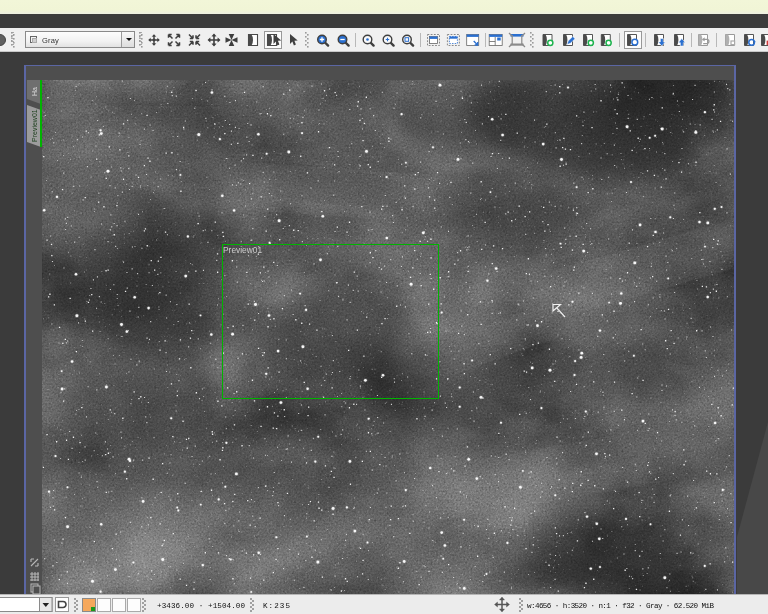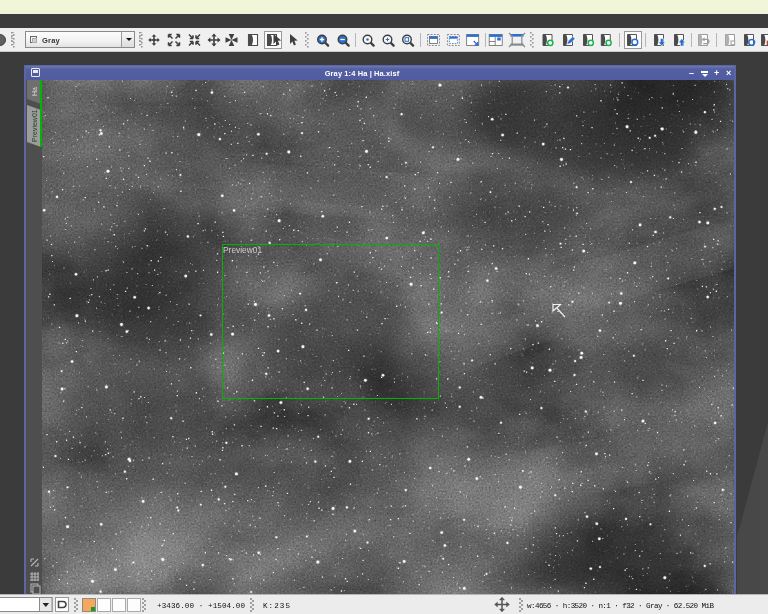--- a/index.html
+++ b/index.html
@@ -4,21 +4,21 @@
 html,body{width:768px;height:614px;overflow:hidden;background:#3c3c3c;font-family:"Liberation Sans",sans-serif}
 #root{position:absolute;left:0;top:0;width:768px;height:614px}
 #topstrip{position:absolute;left:0;top:0;width:768px;height:14px;background:linear-gradient(180deg,#f2f6d8 0,#f1f5d6 10px,#eef0e2 14px)}
 #menubar{position:absolute;left:0;top:12px;width:768px;height:16px;background:#f0f0f0}
 .mi{position:absolute;top:4px;font-size:7.5px;font-weight:700;letter-spacing:.2px;color:#3a3a3a}
 #toolbar{position:absolute;left:0;top:28px;width:768px;height:24px;background:#f0f0f0;border-bottom:1px solid #c8c8c8}
 .sep{position:absolute;top:4px;width:3px;height:15px;background:repeating-linear-gradient(180deg,#aaa 0 1px,#f0f0f0 1px 3px)}
 #combo{position:absolute;left:25px;top:3px;width:110px;height:17px;background:linear-gradient(180deg,#fdfdfd 0,#f2f2f2 60%,#e2e2e2 100%);border:1px solid #8a8a8a}
 #combo .sq{position:absolute;left:4px;top:4px;width:7px;height:7px;background:#f5f5f5;border:1px solid #666}
 #combo .sq:after{content:"";position:absolute;left:1px;top:1px;width:3px;height:3px;background:#cfcfcf;border:1px solid #aaa}
-#combo .txt{position:absolute;left:16px;top:3.5px;font-size:7.5px;font-weight:700;color:#333;letter-spacing:.2px}
+#combo .txt{position:absolute;left:16px;top:3.5px;font-size:7.5px;font-weight:400;color:#333;letter-spacing:.2px}
 #combo .arr{position:absolute;right:0;top:0;width:13px;height:15px;border-left:1px solid #9a9a9a;background:linear-gradient(180deg,#f8f8f8,#ddd)}
 #combo .arr:after{content:"";position:absolute;left:3.5px;top:6px;border:3px solid transparent;border-top:3.5px solid #111}
 #workspace{position:absolute;left:0;top:52px;width:768px;height:542px;background:#3b3b3b;overflow:hidden}
 #corner{position:absolute;left:700px;top:300px;width:68px;height:242px;background:#484848;clip-path:polygon(37px 185px,68px 70px,68px 242px,37px 242px)}
 #win{position:absolute;left:24px;top:13px;width:712px;height:529px;border:2px solid #5b66a4;border-top-width:1px;border-bottom-width:0;background:#4e4e4e}
 #titlebar{position:absolute;left:0;top:0;width:708px;height:14px;background:linear-gradient(180deg,#6d78b5 0,#5560a2 3px,#505ba0 100%)}
 #titlebar .ticn{position:absolute;left:5px;top:2px;width:9px;height:9px;border:1px solid #e8eaf4;border-radius:1px}
 #titlebar .ticn:after{content:"";position:absolute;left:1px;top:1px;width:5px;height:3px;background:#e8eaf4}
 #titlebar .ttl{position:absolute;left:-36px;right:0;top:2.5px;text-align:center;font-size:7.5px;font-weight:700;color:#fff;letter-spacing:.1px}
 .tbtn{position:absolute;top:2px;font-size:9px;font-weight:700;color:#fff;line-height:10px}
@@ -225,31 +225,20 @@
 <g>
           <path d="M761.5 6.5h9v11h-9z" fill="#fff" stroke="#555" stroke-width="1"></path>
           <path d="M761.5 6.5h2.6q1.3 2 1.3 5.5t-1.3 5.5h-2.6z" fill="#4a4a4a"></path>
           <rect x="766.6" y="12.6" width="4.4" height="4.4" fill="#d03a3a"></rect>
         </g>
 </svg>
 </div>
 <div id="workspace">
 <div id="corner"></div>
 <div id="win">
-<div id="titlebar">
-<span class="ticn"></span>
-<span class="ttl">Gray 1:4 Ha | Ha.xisf</span>
-<span class="tbtn" style="left:663px">–</span>
-<span class="shade" style="position:absolute;left:675px;top:5px;width:7px;height:6px">
-            <span style="position:absolute;left:0;top:0;width:7px;height:1.5px;background:#fff"></span>
-            <span style="position:absolute;left:0.5px;top:2.5px;width:0;height:0;border-left:3px solid transparent;border-right:3px solid transparent;border-top:3.5px solid #fff"></span>
-          </span>
-<span class="tbtn" style="left:688px">+</span>
-<span class="tbtn" style="left:700px">×</span>
-</div>
 <div id="tabcol">
 <div class="vtab" id="tabHa">
             <span class="vtxt">Ha</span>
           </div>
 <div class="vtab" id="tabPv" style="color:#1d401d">
             <span class="vtxt">Preview01</span>
           </div>
 <svg width="15" height="514" viewBox="0 0 15 514" xmlns="http://www.w3.org/2000/svg" style="position:absolute;left:0;top:0">
 <g stroke="#b8b8b8" stroke-width="1.1" fill="none" transform="translate(3,478)">
               <path d="M1 8L8 1M1 1h3M1 1v3M8 8h-3M8 8v-3"></path>

